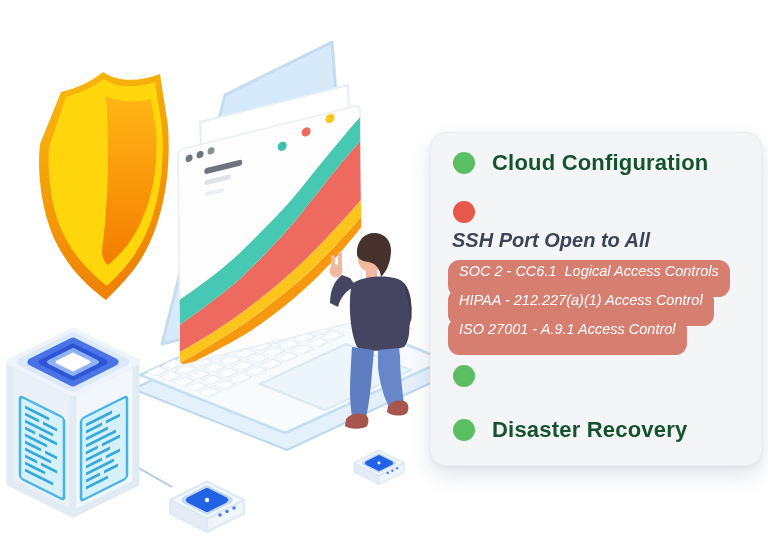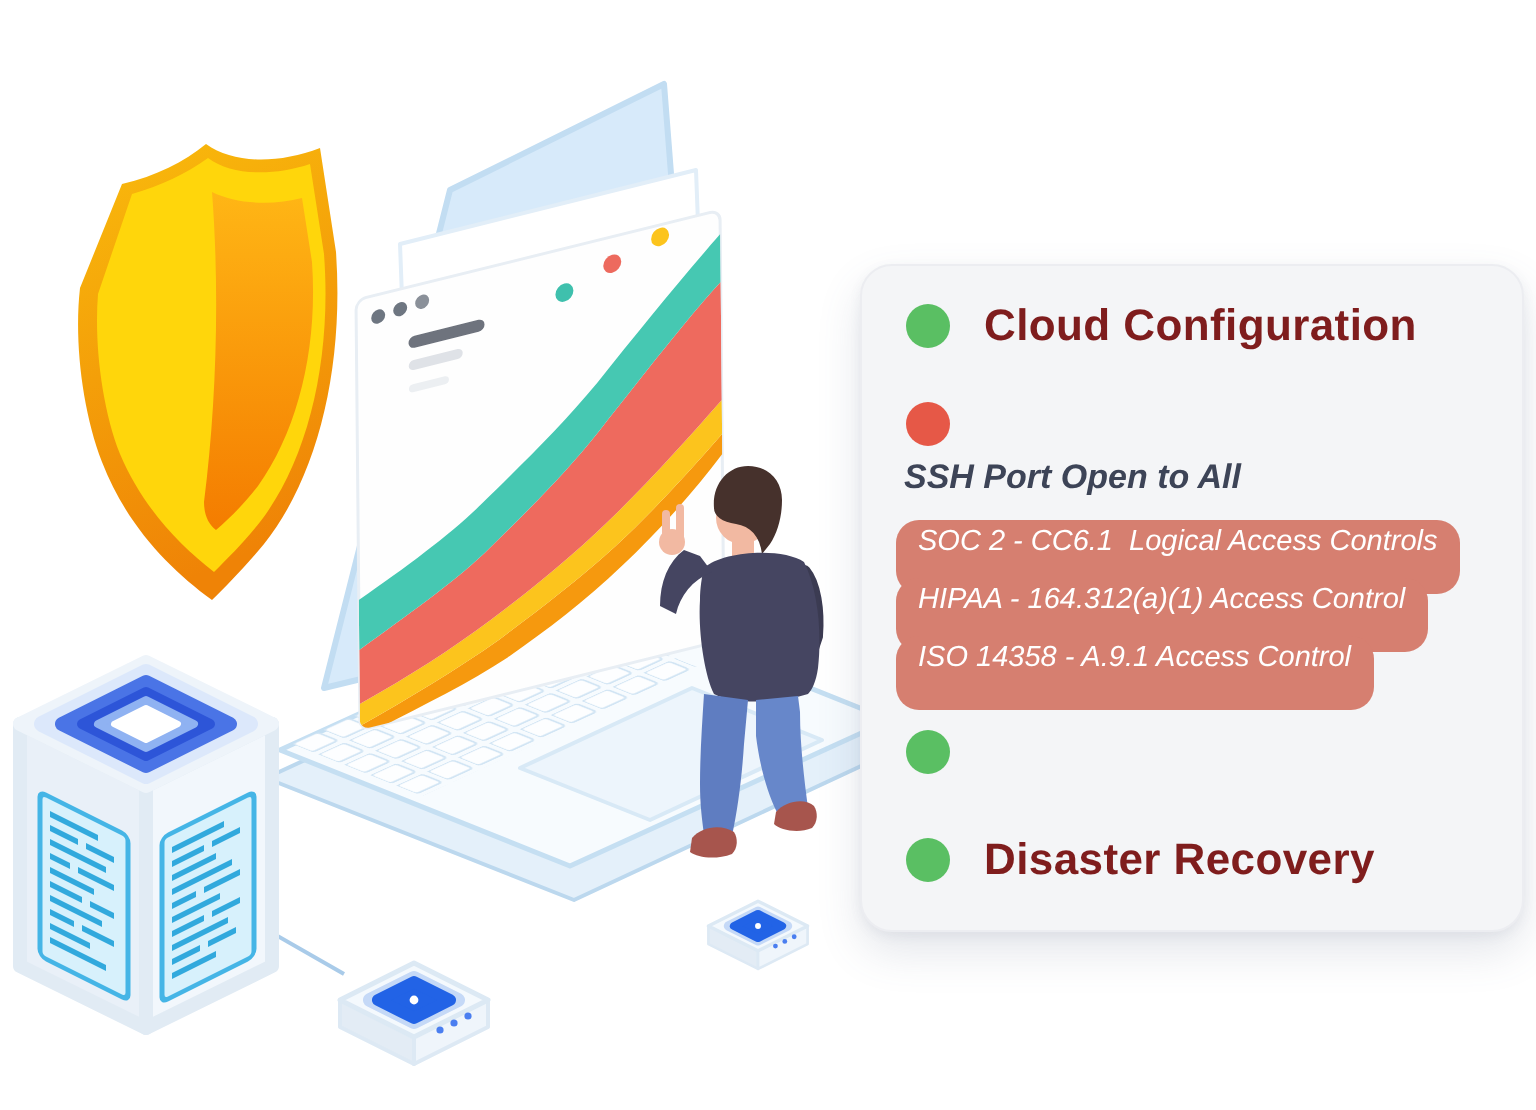--- a/index.html
+++ b/index.html
@@ -13,24 +13,24 @@
   .card{
     position:absolute;left:430px;top:132px;width:330px;height:332px;
     background:#f4f5f7;border:1px solid #ecedf1;border-radius:16px;
     box-shadow:0 10px 22px rgba(90,100,130,.16),0 2px 6px rgba(90,100,130,.08);
   }
   .row{position:absolute;left:22px;display:flex;align-items:center;gap:17px;}
   .row-1{top:17px}.row-2{top:68px}.row-3{top:232px}.row-4{top:284px}
   .dot{width:22px;height:22px;border-radius:50%;flex:0 0 auto;}
   .dot.pass{background:#5abf63;}
   .dot.fail{background:#e65847;}
-  .label{font-size:22px;line-height:26px;font-weight:700;color:#7f1d1d;letter-spacing:.2px;white-space:nowrap;}
+  .label{font-size:22px;line-height:26px;font-weight:700;color:#14532d;letter-spacing:.2px;white-space:nowrap;}
   .finding{
     position:absolute;left:21px;top:96px;
-    font-style:italic;font-weight:700;font-size:17px;color:#3d4457;white-space:pre;
+    font-style:italic;font-weight:700;font-size:20px;color:#3d4457;white-space:pre;
   }
   .badge{
     position:absolute;left:17px;height:37px;border-radius:11.5px;background:#d67f70;
     color:#ffffff;font-style:italic;font-size:14.5px;line-height:23px;padding:0 11px;
     white-space:pre;display:inline-block;
   }
   .badge-1{top:127px}.badge-2{top:156px}.badge-3{top:185px}
 </style>
 </head>
 <body>
@@ -204,22 +204,22 @@
     <div class="row row-1">
       <span class="dot pass"></span>
       <span class="label">Cloud Configuration</span>
     </div>
     <div class="row row-2">
       <span class="dot fail"></span>
     </div>
 
     <div class="finding">SSH Port Open to All</div>
     <div class="badge badge-1">SOC 2 - CC6.1  Logical Access Controls</div>
-    <div class="badge badge-2">HIPAA - 164.312(a)(1) Access Control</div>
-    <div class="badge badge-3">ISO 14358 - A.9.1 Access Control</div>
+    <div class="badge badge-2">HIPAA - 212.227(a)(1) Access Control</div>
+    <div class="badge badge-3">ISO 27001 - A.9.1 Access Control</div>
 
     <div class="row row-3">
       <span class="dot pass"></span>
     </div>
     <div class="row row-4">
       <span class="dot pass"></span>
       <span class="label">Disaster Recovery</span>
     </div>
   </div>
 

